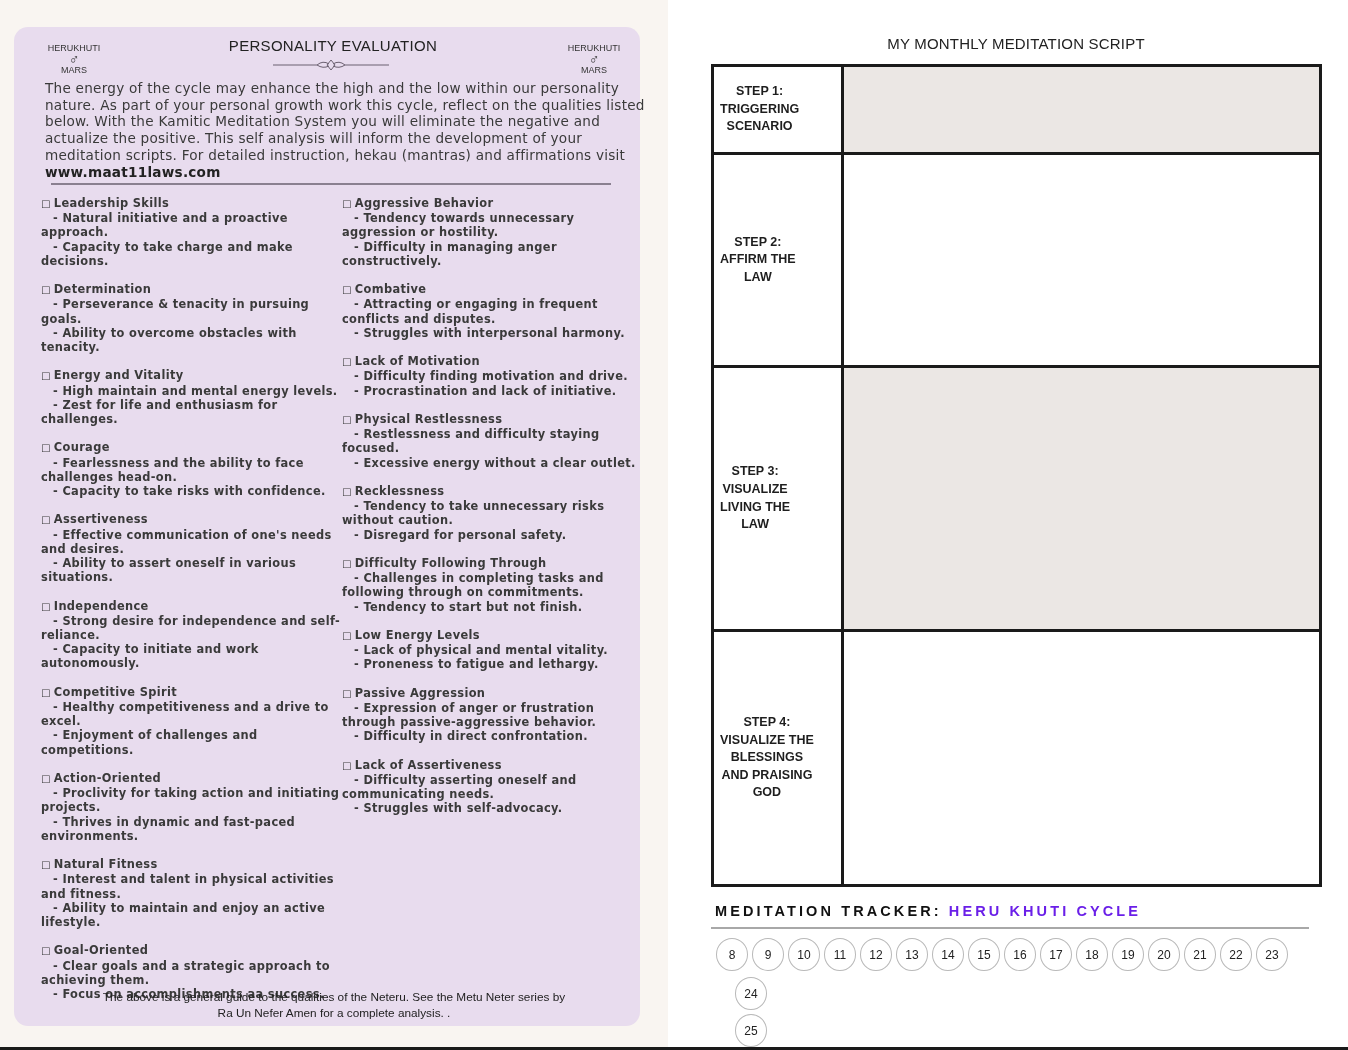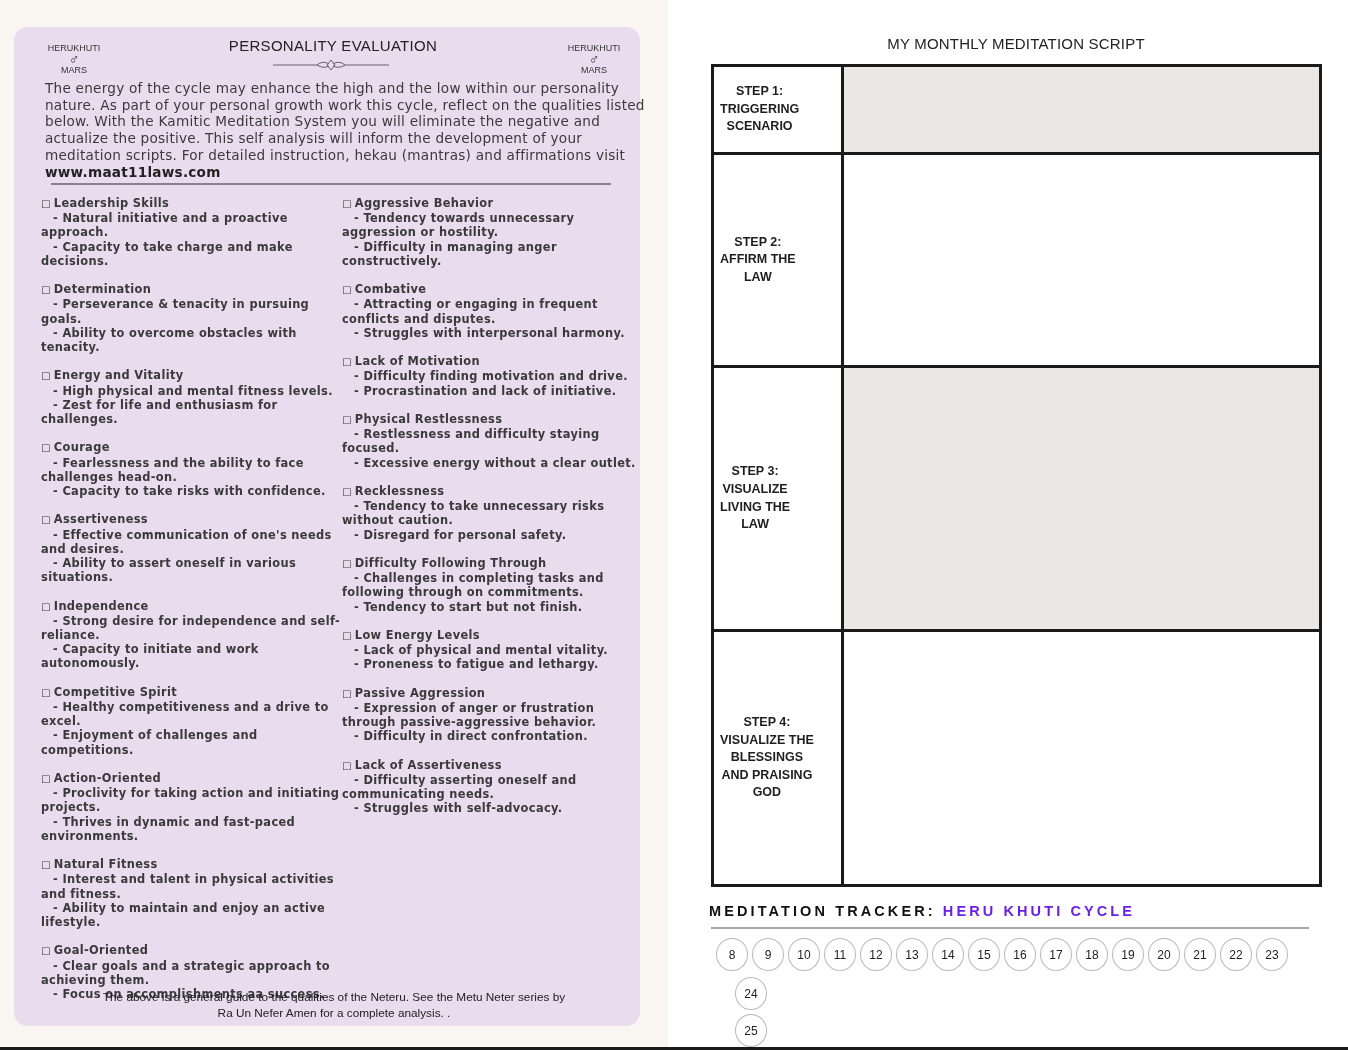--- a/index.html
+++ b/index.html
@@ -33,21 +33,21 @@
   .right-page { position: absolute; left: 668px; top: 0; width: 680px; height: 1047px; background: #ffffff; }
   .script-title { position: absolute; left: 0; top: 35px; width: 696px; text-align: center; font-size: 15px; color: #222; letter-spacing: 0.2px; }
   .script-table { position: absolute; left: 43px; top: 64px; width: 611px; border: 3px solid #1a1a1a; }
   .step-row { display: flex; border-bottom: 3px solid #1a1a1a; }
   .step-row:last-child { border-bottom: none; }
   .step-label { width: 130px; border-right: 3px solid #1a1a1a; background: #fff; display: flex; align-items: center; justify-content: flex-start; text-align: center; font-size: 12.5px; font-weight: bold; line-height: 17.6px; color: #1e1e1e; padding: 0 6px; }
   .step-input { flex: 1; }
   .step-input.shaded { background: #ebe7e4; }
   .step-input.plain { background: #fff; }
 
-  .tracker-heading { position: absolute; left: 41px; top: 903px; font-size: 14.5px; font-weight: bold; letter-spacing: 3.1px; color: #111; }
+  .tracker-heading { position: absolute; left: 47px; top: 903px; font-size: 14.5px; font-weight: bold; letter-spacing: 3.1px; color: #111; }
   .tracker-heading .accent { color: #6a1fe8; }
   .tracker-rule { position: absolute; left: 43px; top: 927px; width: 598px; height: 2px; background: #a8a8a8; }
   .day-row { position: absolute; display: flex; gap: 4px; }
   .day-row-1 { left: 48px; top: 938px; }
   .day-row-2 { left: 67px; top: 977px; flex-direction: column; }
   .day { width: 32px; height: 33px; border: 1.4px solid #b9b9b9; border-radius: 50%; display: flex; align-items: center; justify-content: center; font-size: 12px; color: #222; background: #fff; cursor: pointer; }
 
   .bottom-bar { position: absolute; left: 0; top: 1047px; width: 1348px; height: 3px; background: #1a1a1a; }
 </style>
 </head>
@@ -86,21 +86,21 @@
         <span class="q-line">- Natural initiative and a proactive approach.</span>
         <span class="q-line">- Capacity to take charge and make decisions.</span>
       </div>
       <div class="quality">
         <span class="q-title"><span class="box">□</span><span>Determination</span></span>
         <span class="q-line">- Perseverance &amp; tenacity in pursuing goals.</span>
         <span class="q-line">- Ability to overcome obstacles with tenacity.</span>
       </div>
       <div class="quality">
         <span class="q-title"><span class="box">□</span><span>Energy and Vitality</span></span>
-        <span class="q-line">- High physical and mental fitness levels.</span>
+        <span class="q-line">- High maintain and mental energy levels.</span>
         <span class="q-line">- Zest for life and enthusiasm for challenges.</span>
       </div>
       <div class="quality">
         <span class="q-title"><span class="box">□</span><span>Courage</span></span>
         <span class="q-line">- Fearlessness and the ability to face challenges head-on.</span>
         <span class="q-line">- Capacity to take risks with confidence.</span>
       </div>
       <div class="quality">
         <span class="q-title"><span class="box">□</span><span>Assertiveness</span></span>
         <span class="q-line">- Effective communication of one's needs and desires.</span>

